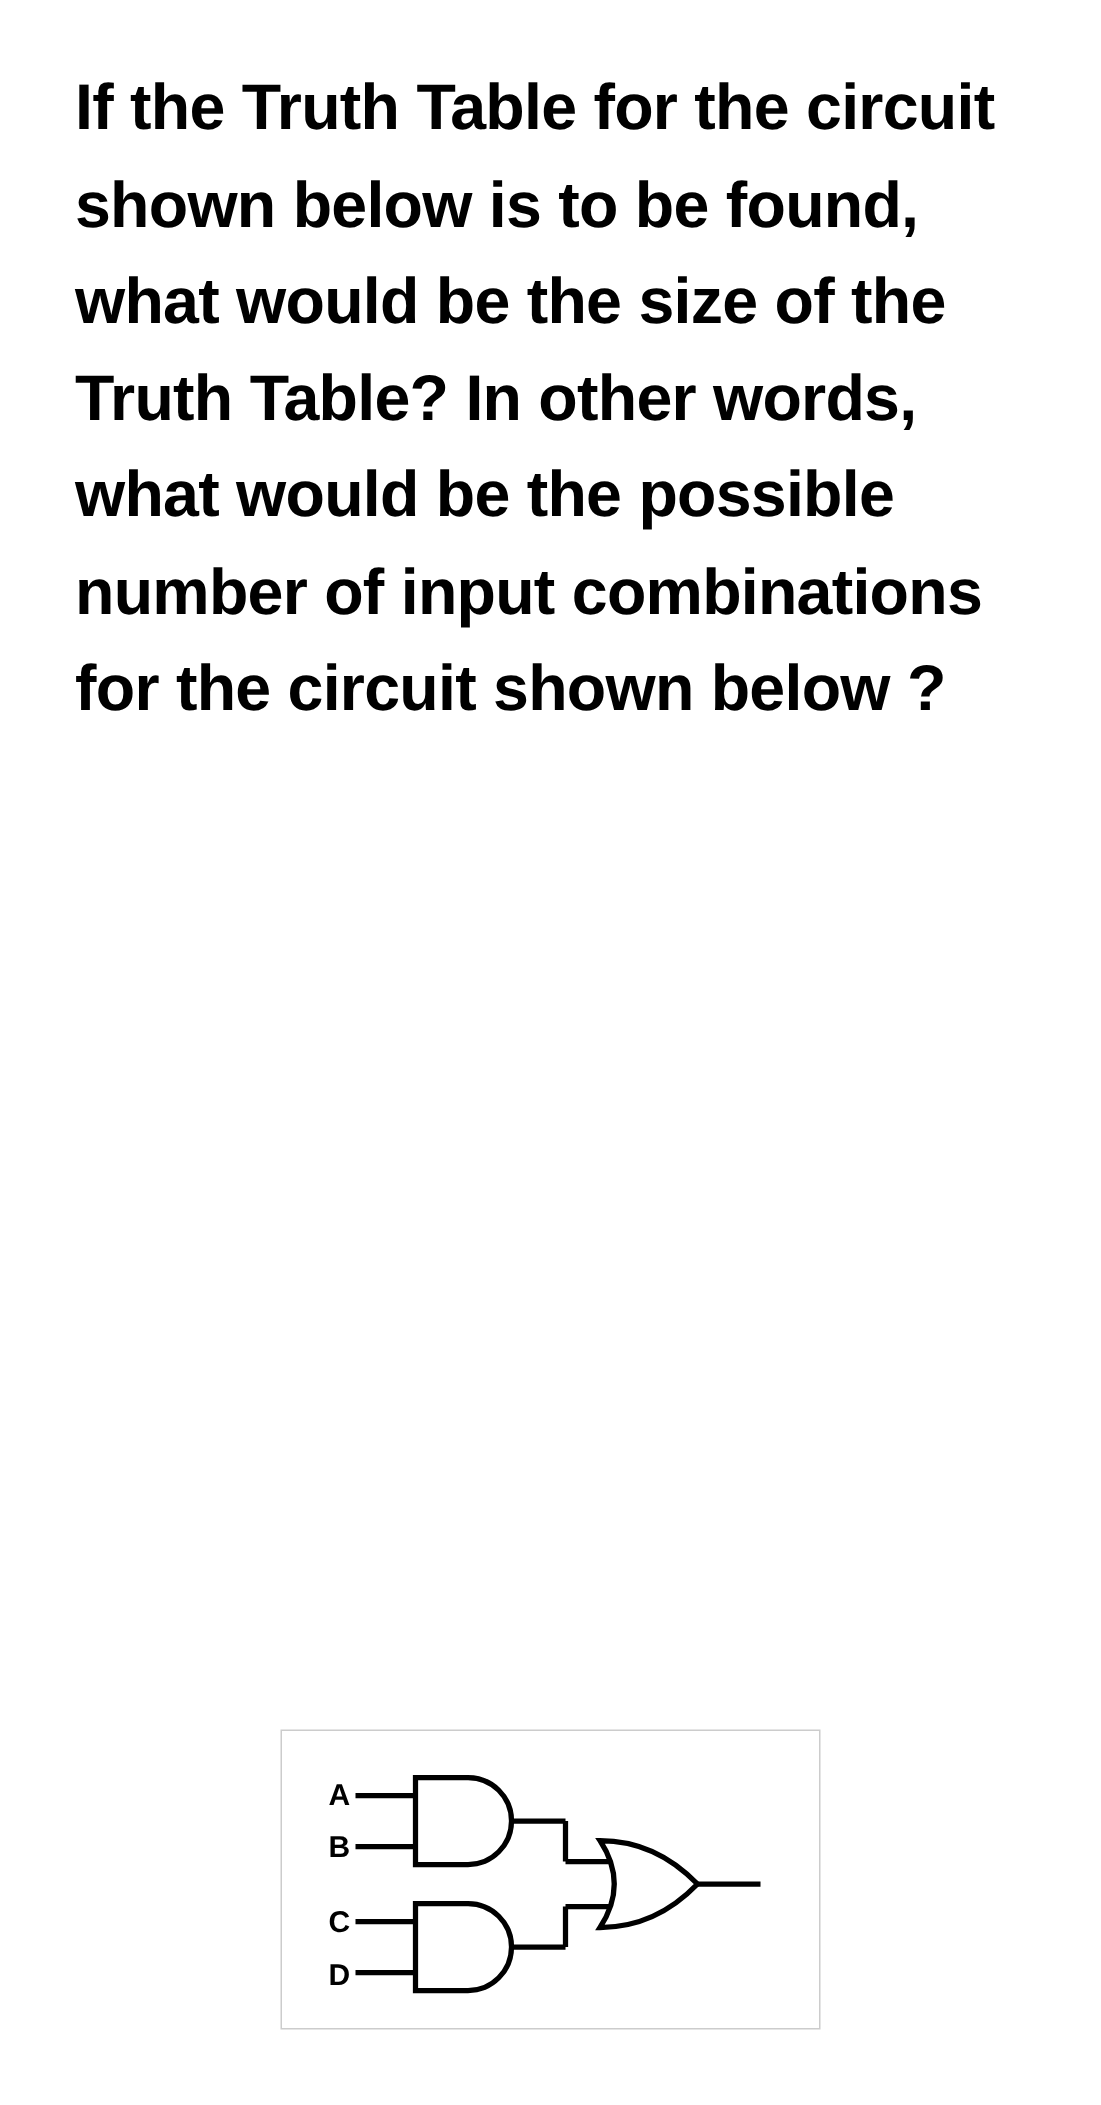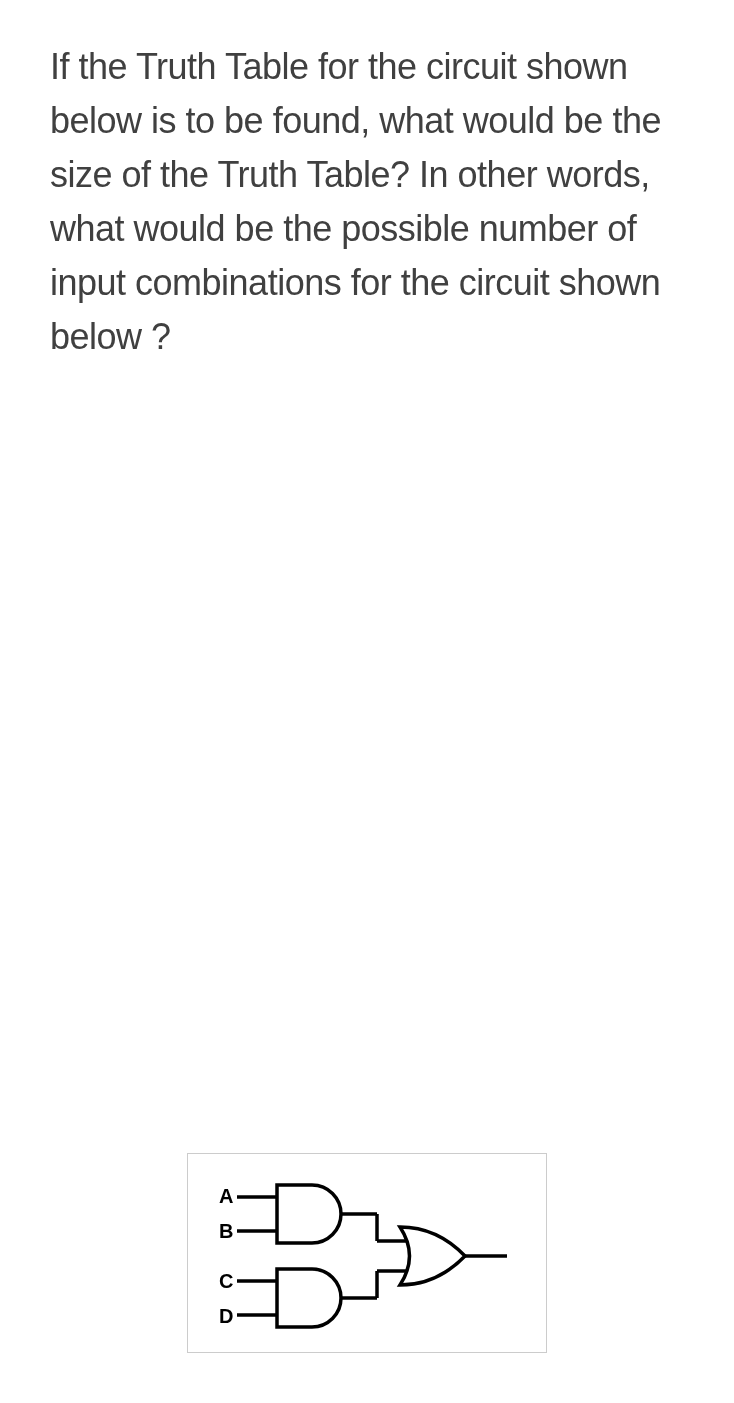--- a/index.html
+++ b/index.html
@@ -9,24 +9,24 @@
     }
     body {
       width: 734px;
       height: 1403px;
       background: #ffffff;
       font-family: 'Segoe UI', -apple-system, BlinkMacSystemFont, sans-serif;
       padding: 40px 40px 40px 50px;
       position: relative;
     }
     .question-text {
-      color: #404040;
-      font-size: 36px;
+      color: #000000;
+      font-size: 43px;
       line-height: 1.5;
-      font-weight: 400;
+      font-weight: 700;
       letter-spacing: -0.5px;
     }
     .circuit-container {
       position: absolute;
       bottom: 50px;
       left: 50%;
       transform: translateX(-50%);
       width: 360px;
       height: 200px;
       border: 1px solid #ccc;

